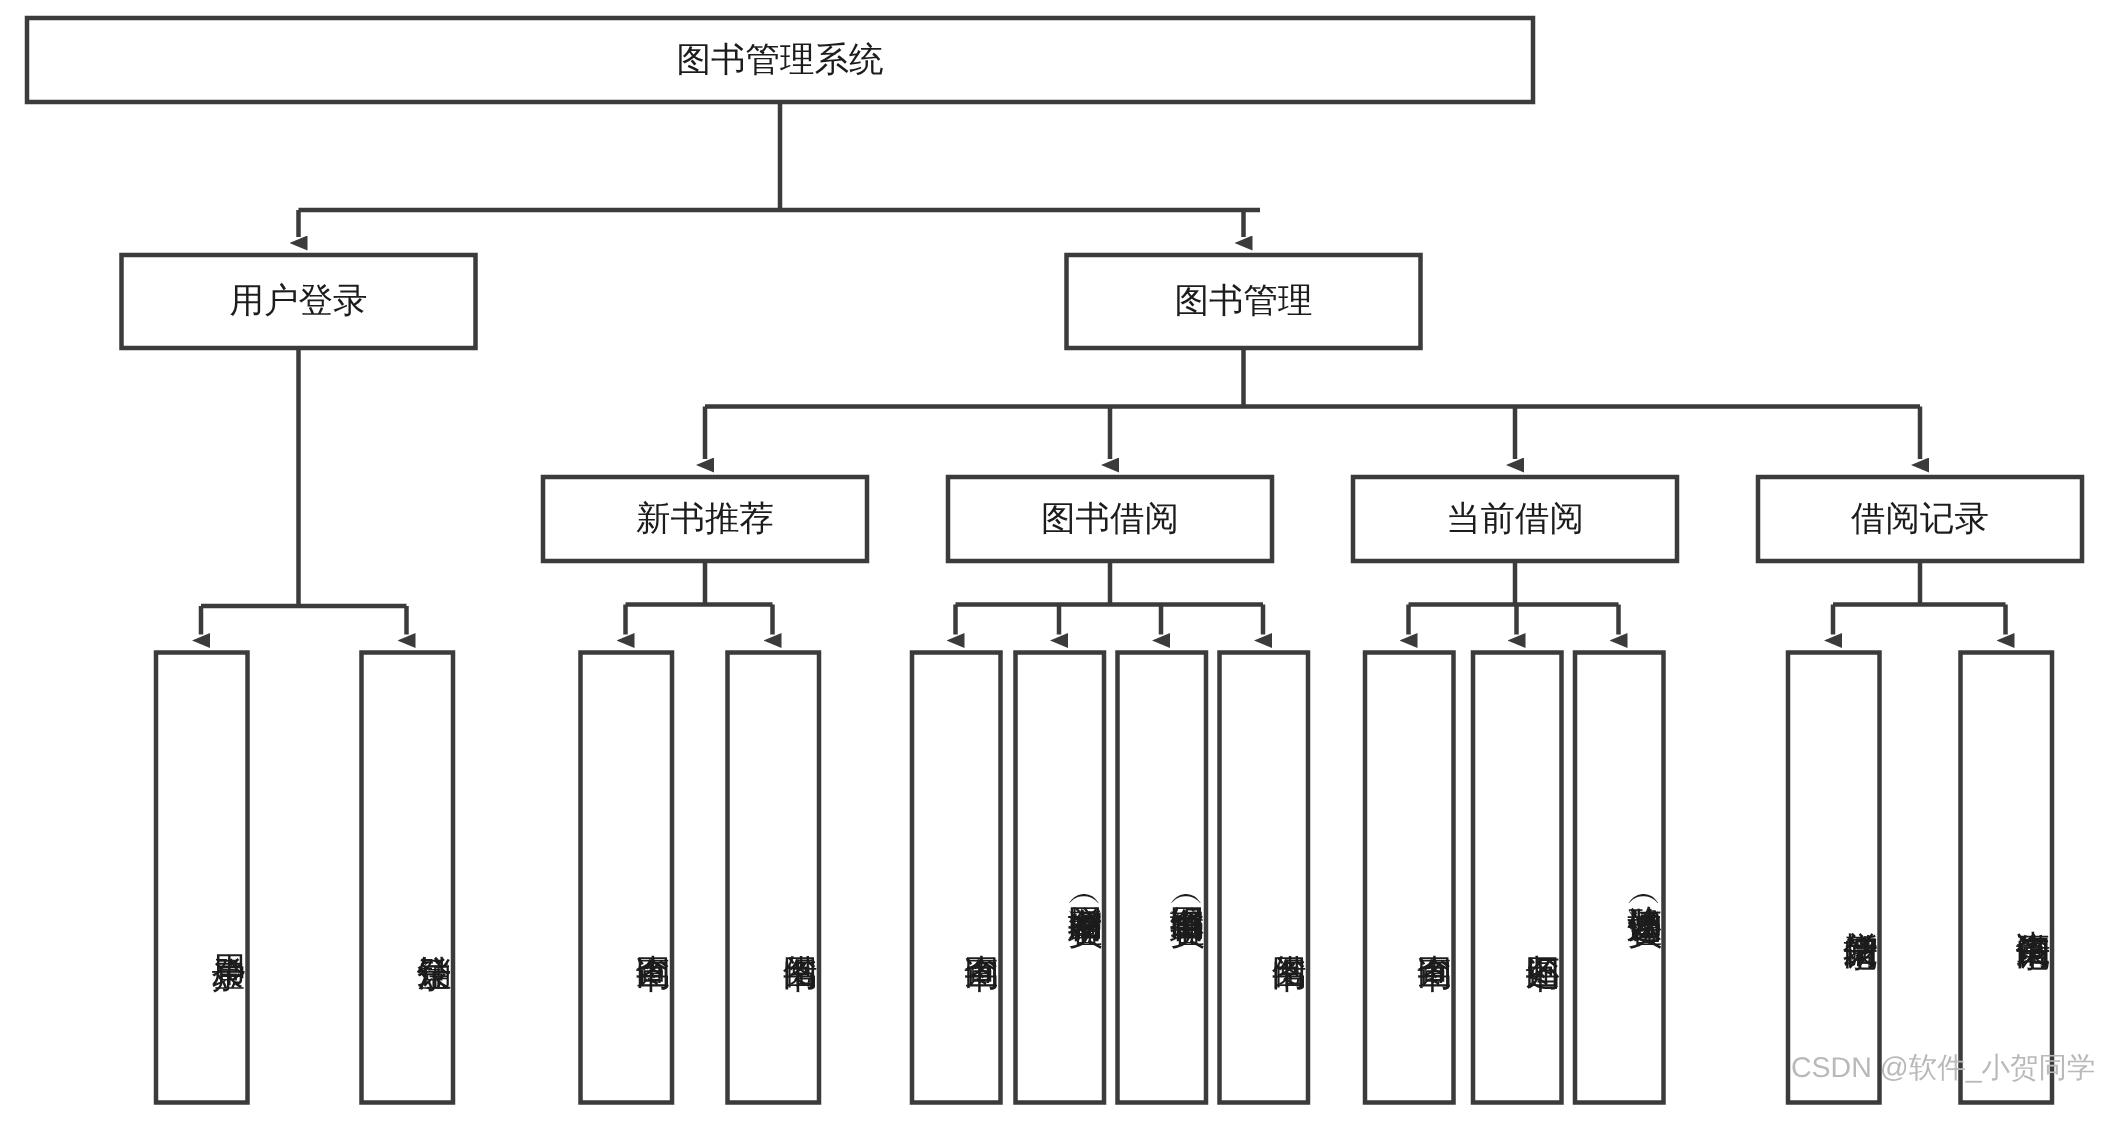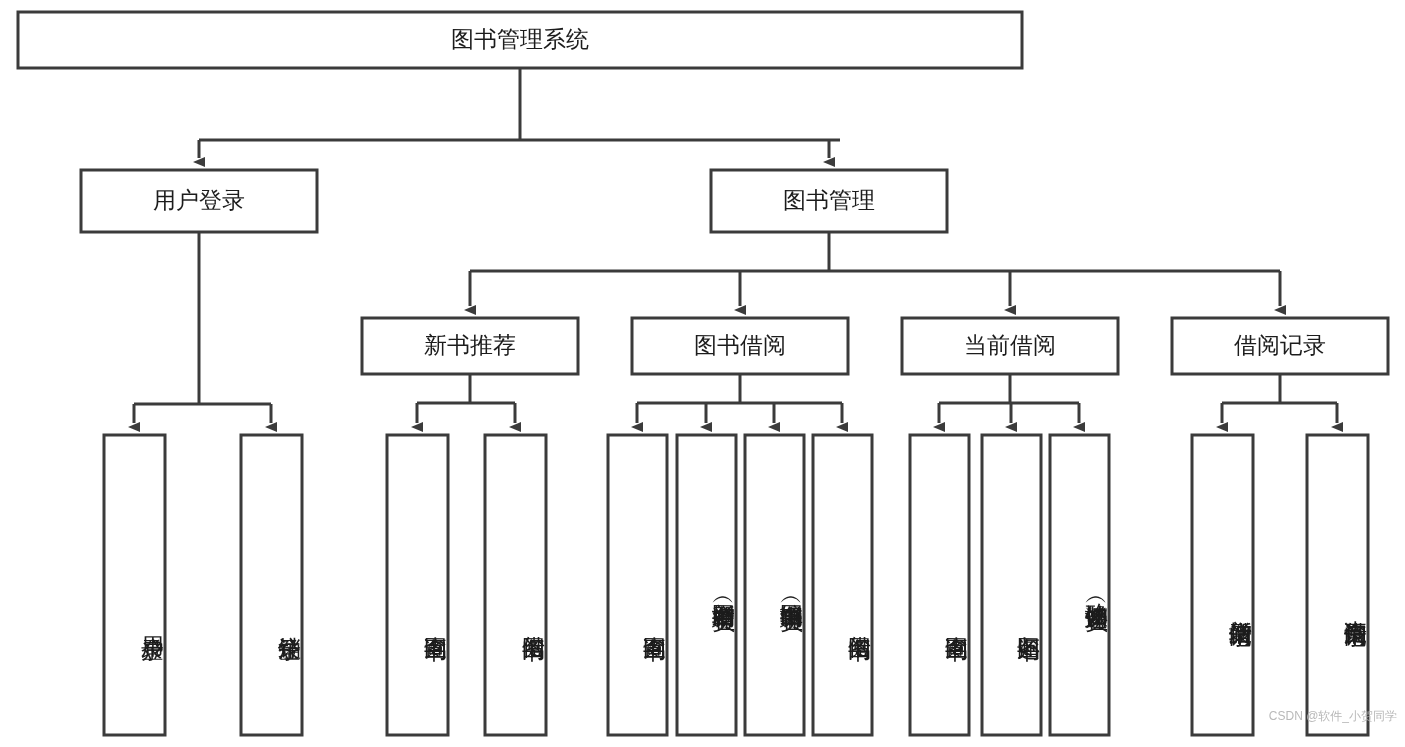--- a/index.html
+++ b/index.html
@@ -67,21 +67,21 @@
     align-items: flex-start;
     justify-content: center;
     white-space: nowrap;
     pointer-events: none;
   }
   .watermark {
     position: absolute;
     right: 8px;
     bottom: 6px;
     font-family: "Liberation Sans", "DejaVu Sans", sans-serif;
-    font-size: 12px;
+    font-size: 19px;
     color: #b9b9b9;
     white-space: nowrap;
   }
 </style>
 </head>
 <body>
 
 <div id="diagram-root">
 
   <svg id="diagram-svg" viewBox="0 0 1405 747">

